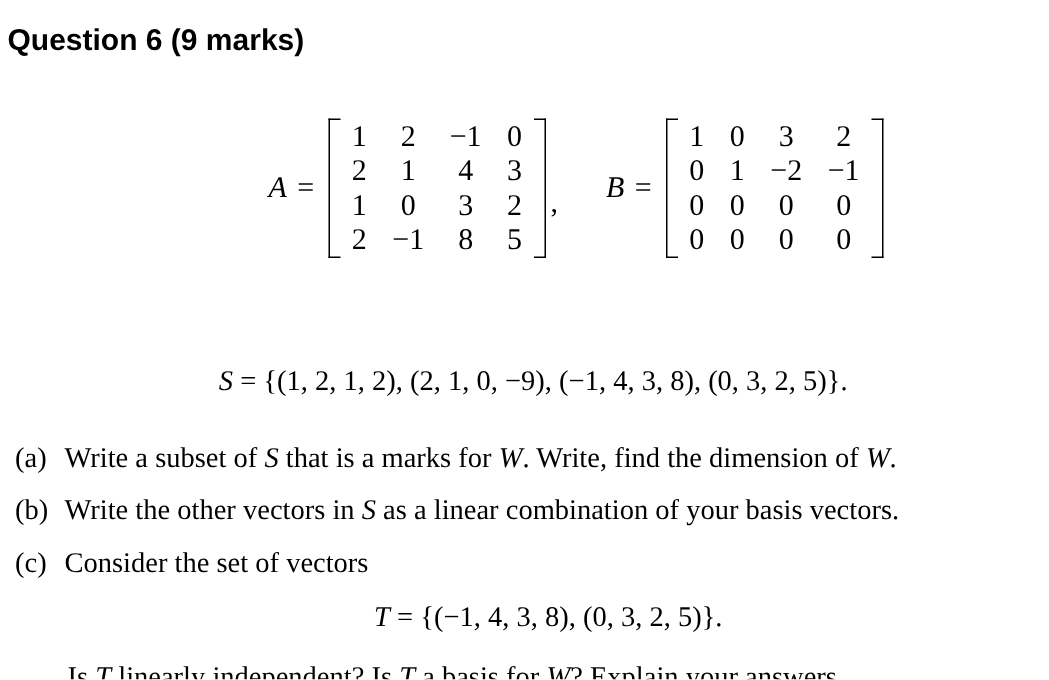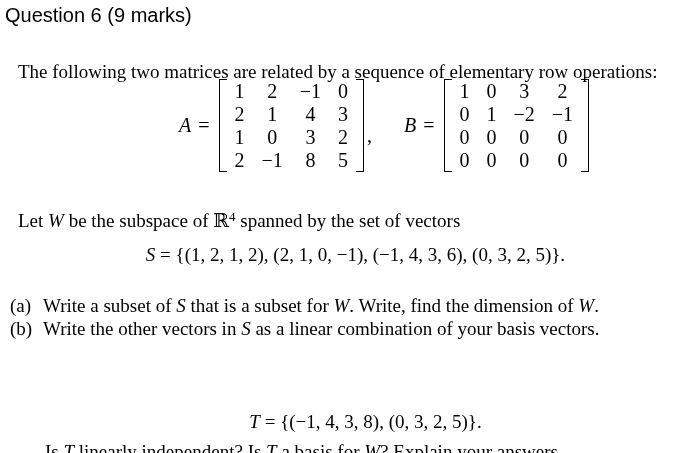--- a/index.html
+++ b/index.html
@@ -9,34 +9,34 @@
     height: 453px;
     background: #ffffff;
     color: #000000;
     font-family: "Liberation Serif", "DejaVu Serif", serif;
     font-size: 19px;
     overflow: hidden;
   }
   .line { position: absolute; white-space: nowrap; }
   .title {
     position: absolute;
-    left: 5px; top: 4px;
+    left: 5px; top: 16px;
     margin: 0;
     font-family: "Liberation Sans", "DejaVu Sans", sans-serif;
-    font-weight: normal;
+    font-weight: bold;
     font-size: 20px;
     white-space: nowrap;
   }
   .intro   { left: 18px; top: 42px; }
   .letw    { left: 18px; top: 190px; }
   .eq-s    { left: 18px; right: 6px; top: 225px; text-align: center; }
   .item-a  { left: 10px; top: 276px; }
-  .item-b  { left: 10px; top: 299px; font-family: Liberation Serif, serif; }
+  .item-b  { left: 10px; top: 311px; font-family: Liberation Serif, serif; }
   .item-c  { left: 10px; top: 346px; }
-  .eq-t    { left: 38px; right: 6px; top: 392px; text-align: center; }
+  .eq-t    { left: 38px; right: 6px; top: 382px; text-align: center; }
   .closing { left: 45px; top: 422px; }
 
   .ilabel { display: inline-block; min-width: 33px; }
   .mi { font-style: italic; }
   .sup { font-size: 13px; vertical-align: 6px; }
 
   
   .mats { position: absolute; left: 0; top: 79px; width: 699px; height: 96px; }
   .matgroup {
     position: absolute;
@@ -63,21 +63,20 @@
   }
   .mcomma { align-self: center; transform: translateY(10px); margin-left: 3px; }
 </style>
 </head>
 <body>
 
 <div class="page">
 
   <h1 class="title">Question 6 (9 marks)</h1>
 
-  <p class="line intro">The following two matrices are related by a sequence of elementary row operations:</p>
 
   <div class="mats">
     <div class="matgroup ga">
       <span class="mvar">A</span>
       <span class="meq">=</span>
       <span class="matrix">
         <span class="bracket left"></span>
         <span class="mgrid">
             <span class="mcell">1</span>
             <span class="mcell">2</span>
@@ -122,26 +121,26 @@
             <span class="mcell">0</span>
             <span class="mcell">0</span>
             <span class="mcell">0</span>
             <span class="mcell">0</span>
           </span>
         <span class="bracket right"></span>
       </span>
     </div>
   </div>
 
-  <p class="line letw"><span>Let </span><span class="mi">W</span><span> be the subspace of </span><span>ℝ</span><span class="sup">4</span><span> spanned by the set of vectors</span></p>
 
-  <p class="line eq-s"><span class="mi">S</span><span> = {(1, 2, 1, 2), (2, 1, 0, −1), (−1, 4, 3, 6), (0, 3, 2, 5)}.</span></p>
+  <p class="line eq-s"><span class="mi">S</span><span> = {(1, 2, 1, 2), (2, 1, 0, −9), (−1, 4, 3, 8), (0, 3, 2, 5)}.</span></p>
 
-  <p class="line item-a"><span class="ilabel">(a)</span><span>Write a subset of </span><span class="mi">S</span><span> that is a subset for </span><span class="mi">W</span><span>. Write, find the dimension of </span><span class="mi">W</span><span>.</span></p>
+  <p class="line item-a"><span class="ilabel">(a)</span><span>Write a subset of </span><span class="mi">S</span><span> that is a marks for </span><span class="mi">W</span><span>. Write, find the dimension of </span><span class="mi">W</span><span>.</span></p>
 
   <p class="line item-b"><span class="ilabel">(b)</span><span>Write the other vectors in </span><span class="mi">S</span><span> as a linear combination of your basis vectors.</span></p>
 
+  <p class="line item-c"><span class="ilabel">(c)</span><span>Consider the set of vectors</span></p>
 
   <p class="line eq-t"><span class="mi">T</span><span> = {(−1, 4, 3, 8), (0, 3, 2, 5)}.</span></p>
 
   <p class="line closing"><span>Is </span><span class="mi">T</span><span> linearly independent? Is </span><span class="mi">T</span><span> a basis for </span><span class="mi">W</span><span>? Explain your answers.</span></p>
 
 </div>
 
 </body></html>

